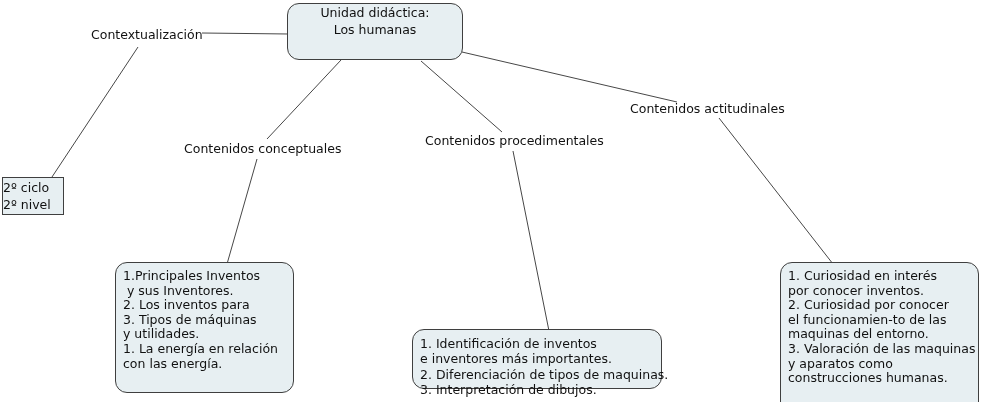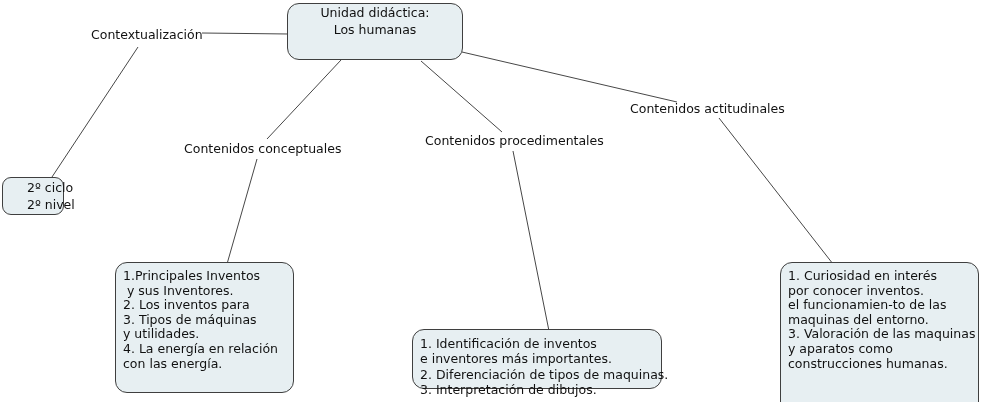--- a/index.html
+++ b/index.html
@@ -40,22 +40,22 @@
     text-align: center;
   }
   .node.list-box { padding: 6px 7px; }
   .float-label {
     position: absolute;
     font-size: 12.5px;
     white-space: pre;
     z-index: 2;
   }
   .root-node   { left: 287px; top: 3px;   width: 176px; height: 57px; line-height: 17px; }
-  .level-node  { left: 2px;   top: 177px; width: 62px;  height: 38px; border-radius: 9px;
-                 padding-left: 24px; display: flex; flex-direction: column; justify-content: center;
+  .level-node  { left: 2px;   top: 177px; width: 62px;  height: 38px; border-radius: 0;
+                 padding-left: 0; display: flex; flex-direction: column; justify-content: center;
                  line-height: 17px; }
   .conceptual-node  { left: 115px; top: 262px; width: 179px; height: 131px; line-height: 14.6px; padding-top: 7px; }
   .procedural-node  { left: 412px; top: 329px; width: 250px; height: 60px;  line-height: 15.4px; padding-top: 5px; }
   .attitudinal-node { left: 780px; top: 262px; width: 199px; height: 166px; line-height: 14.6px; }
   .context-label      { left: 91px;  top: 27px;  }
   .conceptual-label   { left: 184px; top: 141px; }
   .procedural-label   { left: 425px; top: 133px; }
   .attitudinal-label  { left: 630px; top: 101px; }
 </style>
 </head>
@@ -91,34 +91,35 @@
   <div class="float-label procedural-label">Contenidos procedimentales</div>
 
   <div class="float-label attitudinal-label">Contenidos actitudinales</div>
 
   <div class="node list-box conceptual-node">
     <div class="line">1.Principales Inventos</div>
     <div class="line"> y sus Inventores.</div>
     <div class="line">2. Los inventos para</div>
     <div class="line">3. Tipos de máquinas</div>
     <div class="line">y utilidades.</div>
-    <div class="line">4. La energía en relación</div>
+    <div class="line">1. La energía en relación</div>
     <div class="line">con las energía.</div>
   </div>
 
   <div class="node list-box procedural-node">
     <div class="line">1. Identificación de inventos</div>
     <div class="line">e inventores más importantes.</div>
     <div class="line">2. Diferenciación de tipos de maquinas.</div>
     <div class="line">3. Interpretación de dibujos.</div>
   </div>
 
   <div class="node list-box attitudinal-node">
     <div class="line">1. Curiosidad en interés</div>
     <div class="line">por conocer inventos.</div>
+    <div class="line">2. Curiosidad por conocer</div>
     <div class="line">el funcionamien-to de las</div>
     <div class="line">maquinas del entorno.</div>
     <div class="line">3. Valoración de las maquinas</div>
     <div class="line">y aparatos como</div>
     <div class="line">construcciones humanas.</div>
   </div>
 
 </div>
 
 </body></html>

